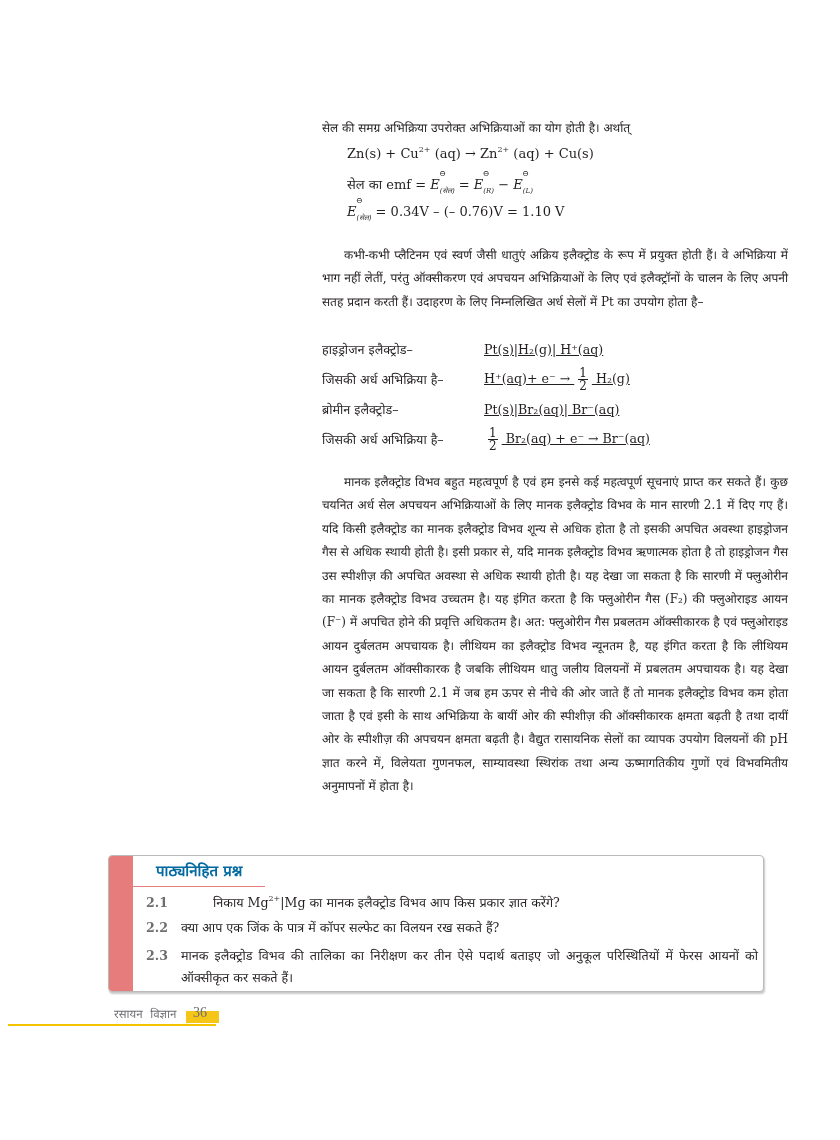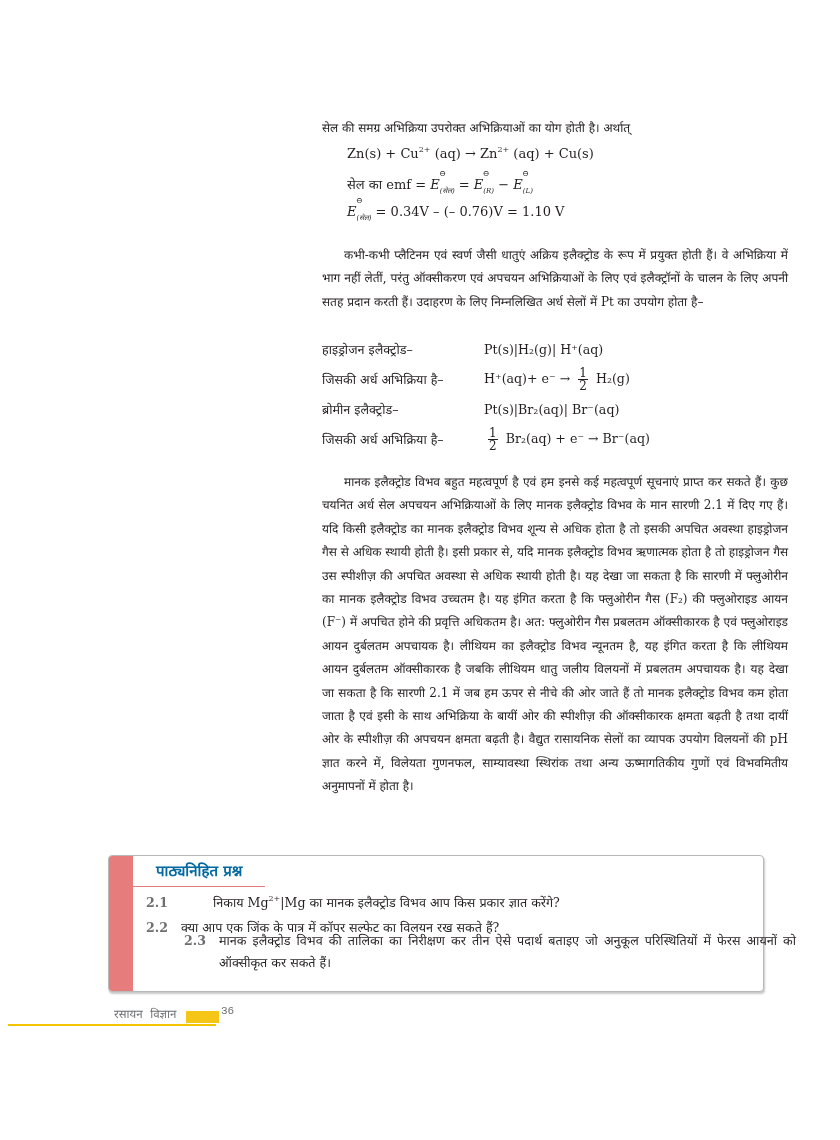--- a/index.html
+++ b/index.html
@@ -21,41 +21,41 @@
   .para2 { top: 234px; }
   .para3 { top: 461px; }
   sup { font-size: 8px; vertical-align: 6px; line-height: 0; }
   .E { font-style: italic; }
   .Eblk { display: inline-block; position: relative; }
   .Eblk .th { position: absolute; left: 9px; top: -8px; font-size: 8px; font-style: normal; }
   .Eblk .sb { font-size: 7px; font-style: italic; vertical-align: -4px; }
   .half-rows { position: absolute; left: 322px; top: 334px; width: 420px; font-size: 12.6px; }
   .hrow { height: 30px; display: flex; align-items: center; }
   .hlabel { width: 162px; }
-  .hval { font-family: "DejaVu Serif", serif; }
+  .hval { font-family: "DejaVu Serif", serif; text-decoration: underline; }
   .frac { display: inline-flex; flex-direction: column; align-items: center; vertical-align: middle; font-size: 12px; line-height: 12px; margin: 0 4px; }
   .frac .n { border-bottom: 1px solid #231f20; padding: 0 1px; }
   .box {
     position: absolute; left: 108px; top: 855px; width: 654px; height: 135px;
     border: 1px solid #b9b9b9; border-radius: 4px; box-shadow: 1px 2px 2px #c8c8c8; background:#fff;
   }
   .box-strip { position: absolute; left: 0; top: 0; width: 24px; height: 100%; background: #e77c7c; border-radius: 3px 0 0 3px; }
   .box-title {
     position: absolute; left: 47px; top: 4px; font-family: "DejaVu Sans", sans-serif;
     font-weight: bold; font-size: 15px; color: #0369a1;
   }
   .box-rule { position: absolute; left: 24px; top: 30px; width: 132px; height: 1px; background: #e77c7c; }
   .q { position: absolute; left: 37px; width: 612px; font-size: 12.6px; line-height: 22px; display: flex; }
   .q .qn { width: 35px; flex: none; font-weight: bold; color: #6d6e71; }
   .q .qt { text-align: justify; }
-  .q1 { top: 36px; gap: 32px; } .q2 { top: 61px; } .q3 { top: 74px; margin-left: 38px; }
+  .q1 { top: 36px; gap: 32px; } .q2 { top: 61px; } .q3 { top: 89px; }
   .footer-line { position: absolute; left: 8px; top: 1024px; width: 208px; height: 2px; background: #f2c500; }
   .footer-label { position: absolute; left: 114px; top: 1006px; font-size: 11.5px; color: #6d6e71; word-spacing: 4px; }
   .footer-page { position: absolute; left: 186px; top: 1011px; width: 33px; height: 12px; background: #f5c518; }
-  .footer-num { position: absolute; left: 193px; top: 1005px; font-size: 11px; color: #6d6e71; font-family: Liberation Mono, monospace; margin-left: 28px; }
+  .footer-num { position: absolute; left: 193px; top: 1005px; font-size: 14px; color: #6d6e71; font-family: Liberation Serif, serif; }
 </style>
 </head>
 <body>
 
 <div class="col p-intro">सेल की समग्र अभिक्रिया उपरोक्त अभिक्रियाओं का योग होती है। अर्थात्</div>
 
 <div class="eq eq1">
   <span>Zn(s) + Cu</span><sup>2+</sup><span> (aq)  →  Zn</span><sup>2+</sup><span> (aq) + Cu(s)</span>
 </div>
 

